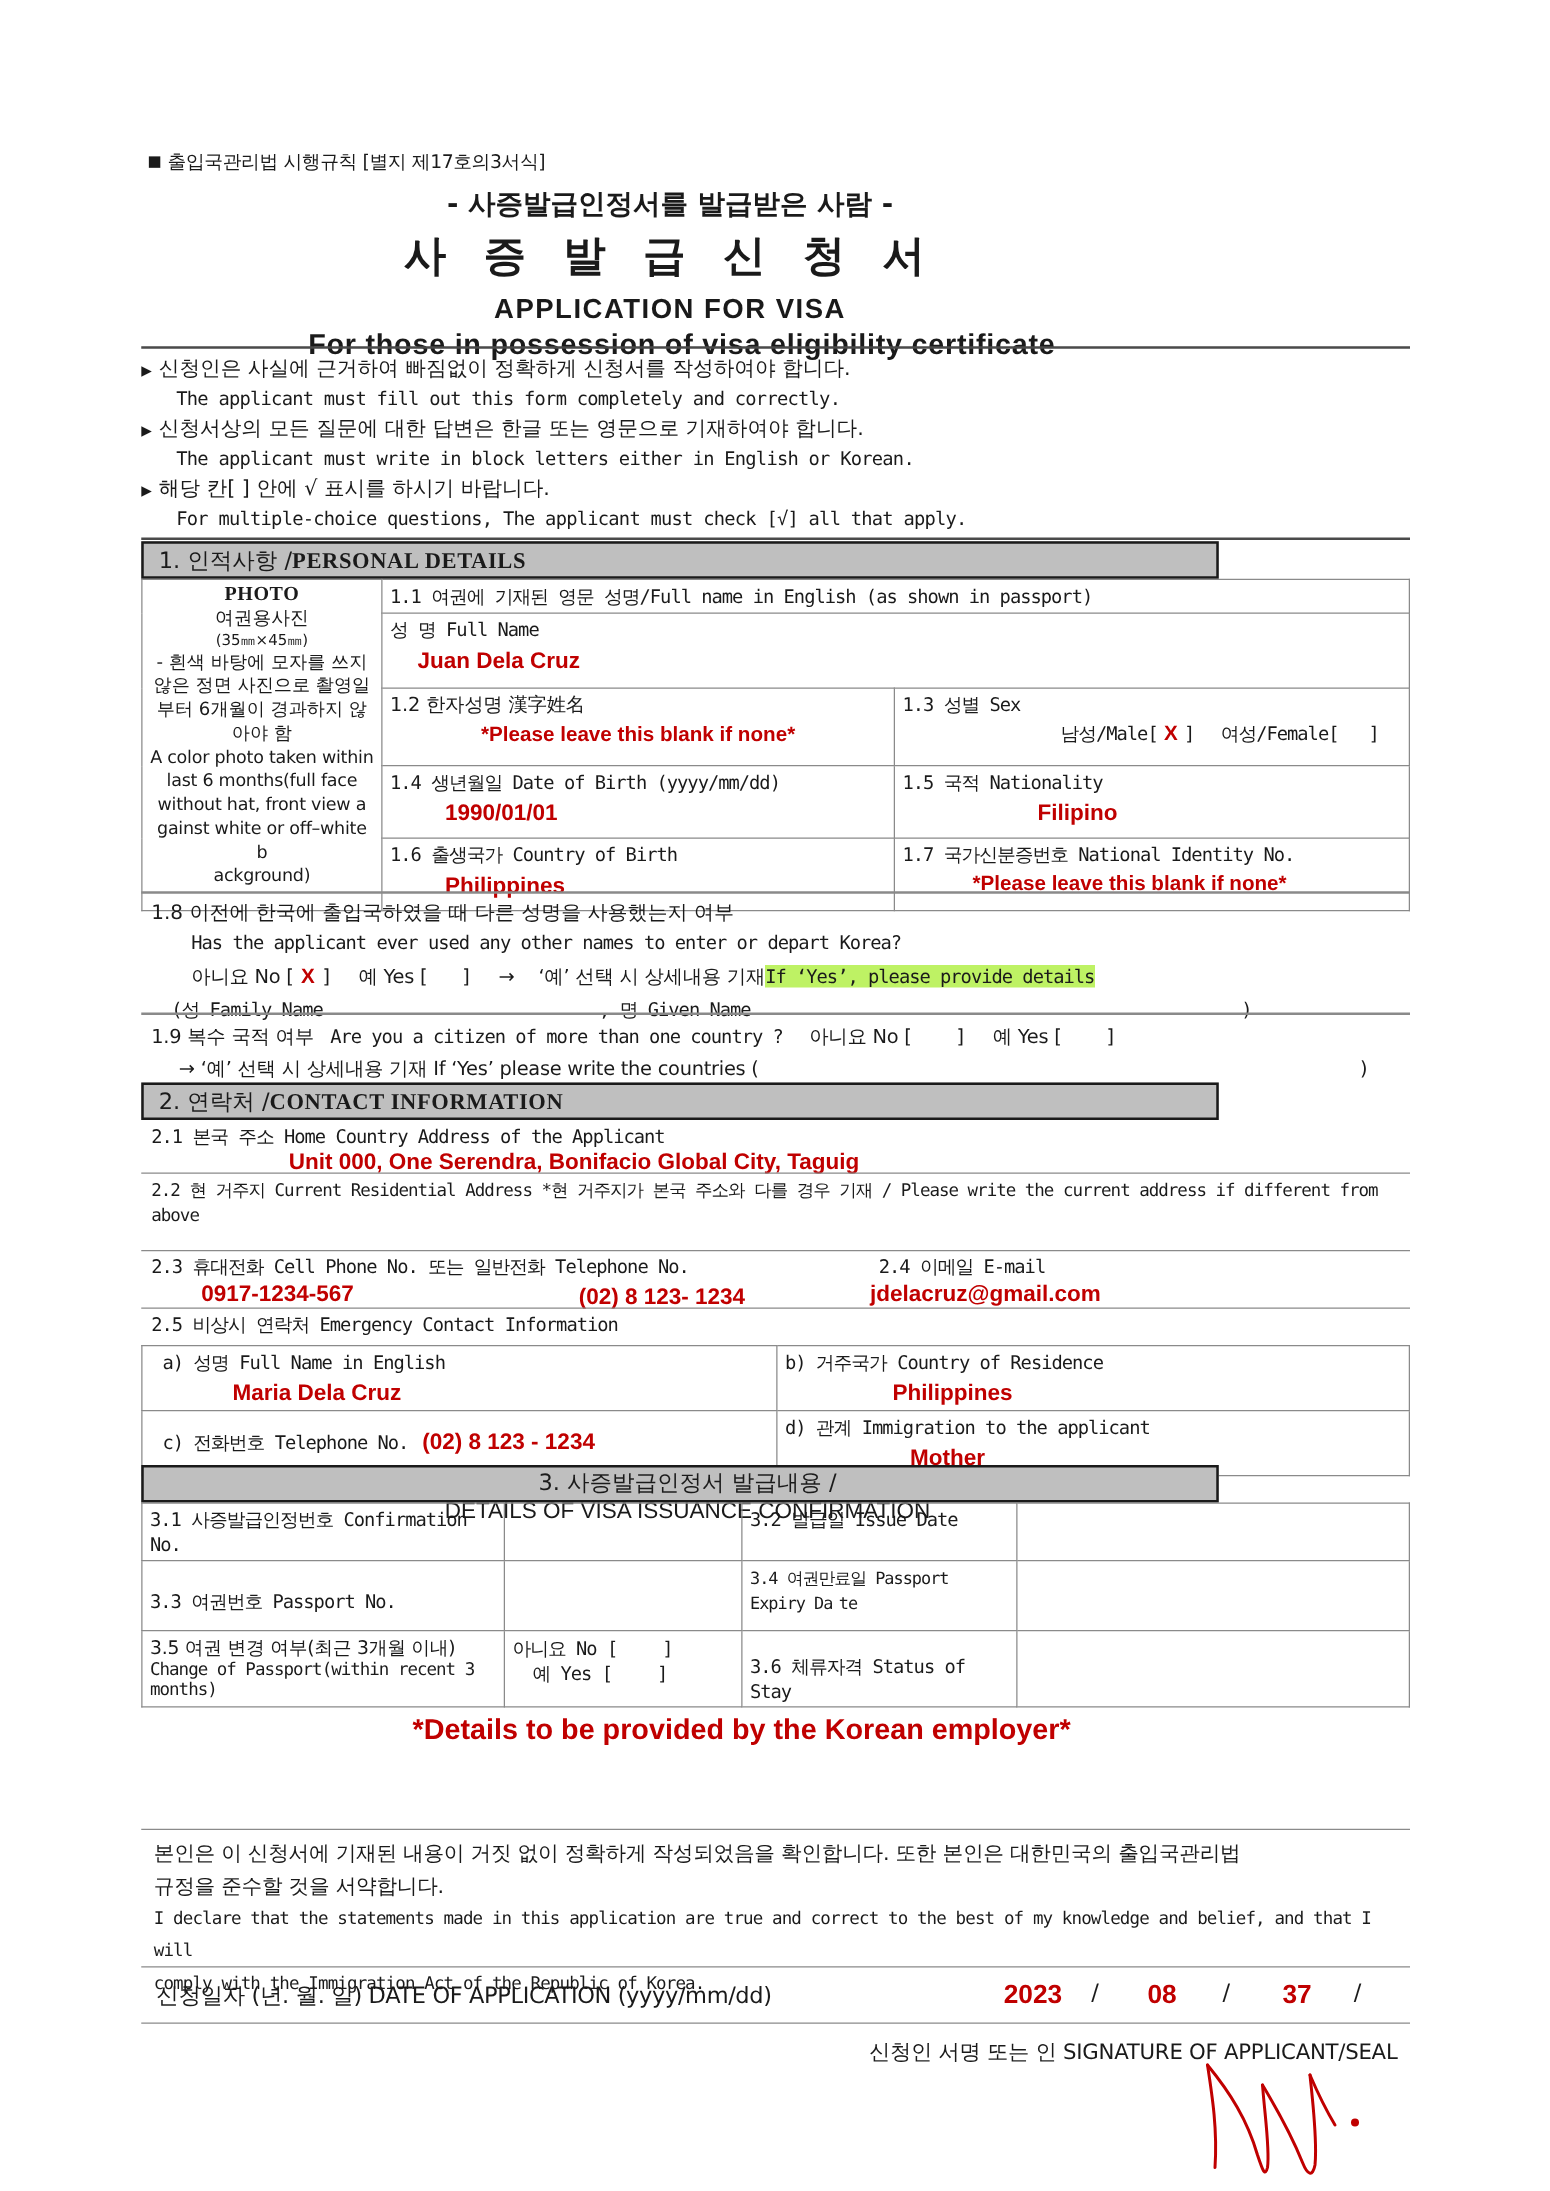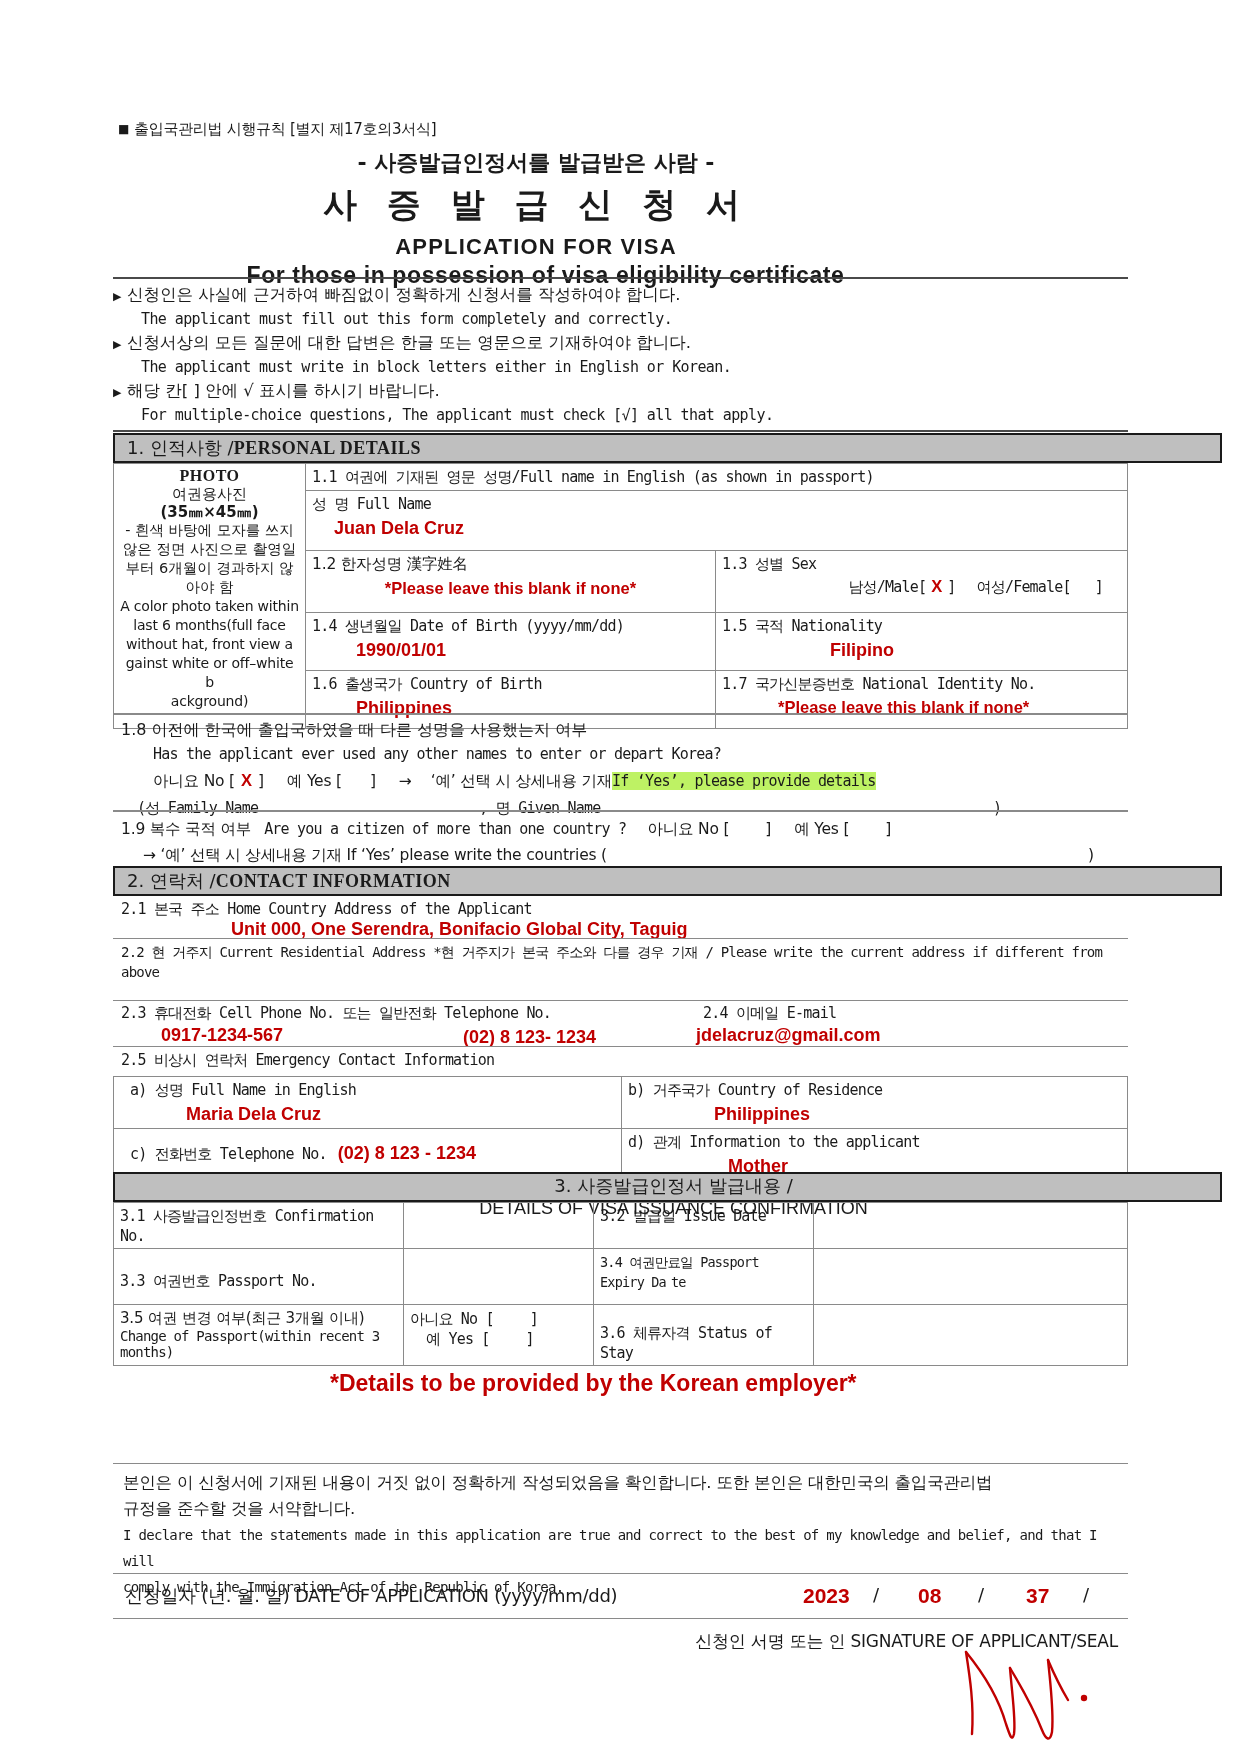--- a/index.html
+++ b/index.html
@@ -33,37 +33,37 @@
     position:absolute; left:113px; top:277px; width:1015px;
     border-top:2px solid #4a4a4a;
   }
   .notes { position:absolute; left:113px; top:283px; width:1015px; }
   .note-ko { font-size:16.5px; padding-left:14px; position:relative; line-height:24px; }
   .note-ko .tri { position:absolute; left:0; top:2px; font-size:11px; }
   .note-en { font-size:15px; font-family:"DejaVu Sans Mono", monospace; padding-left:28px; line-height:24px; letter-spacing:-0.6px; }
 
   
   .secbar {
-    position:absolute; left:113px; width:1109px; height:30px;
+    position:absolute; left:113px; width:862px; height:30px;
     background:#bfbfbf; border:2px solid #1a1a1a;
     display:flex; align-items:center; padding-left:12px;
   }
   .secbar .num { font-size:18px; }
   .secbar .en  { font-size:18px; font-weight:bold; font-family:"Liberation Serif", serif; letter-spacing:0.5px; }
   .secbar .en-sans { font-size:18px; font-family:"Liberation Sans", sans-serif; letter-spacing:0px; }
 
   
   .tbl { position:absolute; border-collapse:collapse; }
   .tbl td { border:1px solid #8a8a8a; vertical-align:top; padding:3px 6px; }
 
   
   .photocell { width:192px; text-align:center; font-size:13.5px; line-height:18px; padding-top:5px; }
   .photocell .ph { font-family:"Liberation Serif", serif; font-weight:bold; font-size:16px; letter-spacing:0.5px; }
   .photocell .kr { font-size:15px; }
-  .photocell .mm { font-size:15px;font-weight:bold; }
+  .photocell .mm { font-size:12px; }
   .photocell .kline { font-size:14.5px; line-height:19px; }
   .photocell .eline { font-size:14px; line-height:19px; letter-spacing:-0.2px; }
 
   .lbl     { font-size:15.5px; letter-spacing:-0.2px; }
   .lbl-m   { font-size:15px; font-family:"DejaVu Sans Mono", monospace; letter-spacing:-0.8px; }
   .val     { font-size:18px; font-weight:bold; color:#c00000; font-family:"Liberation Sans", sans-serif; }
   .val-sm  { font-size:16.5px; font-weight:bold; color:#c00000; font-family:"Liberation Sans", sans-serif; }
 
   .fill { display:block; text-align:center; margin-top:4px; }
 
@@ -255,21 +255,21 @@
         <span class="lbl-m">b) 거주국가 Country of Residence</span>
         <span class="val fill" style="text-align:left; padding-left:86px;">Philippines</span>
       </td>
     </tr>
     <tr>
       <td style="height:48px; padding-top:14px;">
         <span class="lbl-m" style="padding-left:10px;">c) 전화번호 Telephone No.</span>
         <span class="val" style="padding-left:6px;">(02) 8 123 - 1234</span>
       </td>
       <td style="height:48px;">
-        <span class="lbl-m">d) 관계 Information to the applicant</span>
+        <span class="lbl-m">d) 관계 Immigration to the applicant</span>
         <span class="val fill" style="text-align:left; padding-left:100px;">Mother</span>
       </td>
     </tr>
   </tbody>
     </table>
 
   <div class="secbar" style="top:1172px;flex-direction:column;">
     <span class="num">3. 사증발급인정서 발급내용 / </span>
       <span class="en-sans">DETAILS OF VISA ISSUANCE CONFIRMATION</span>
   </div>

